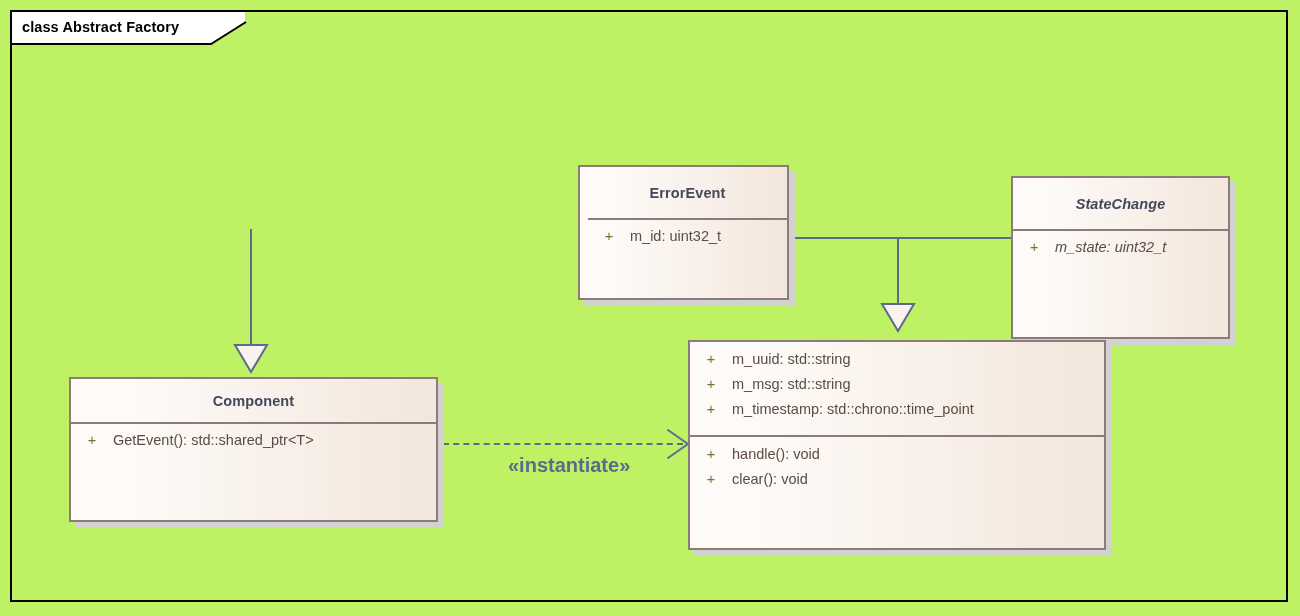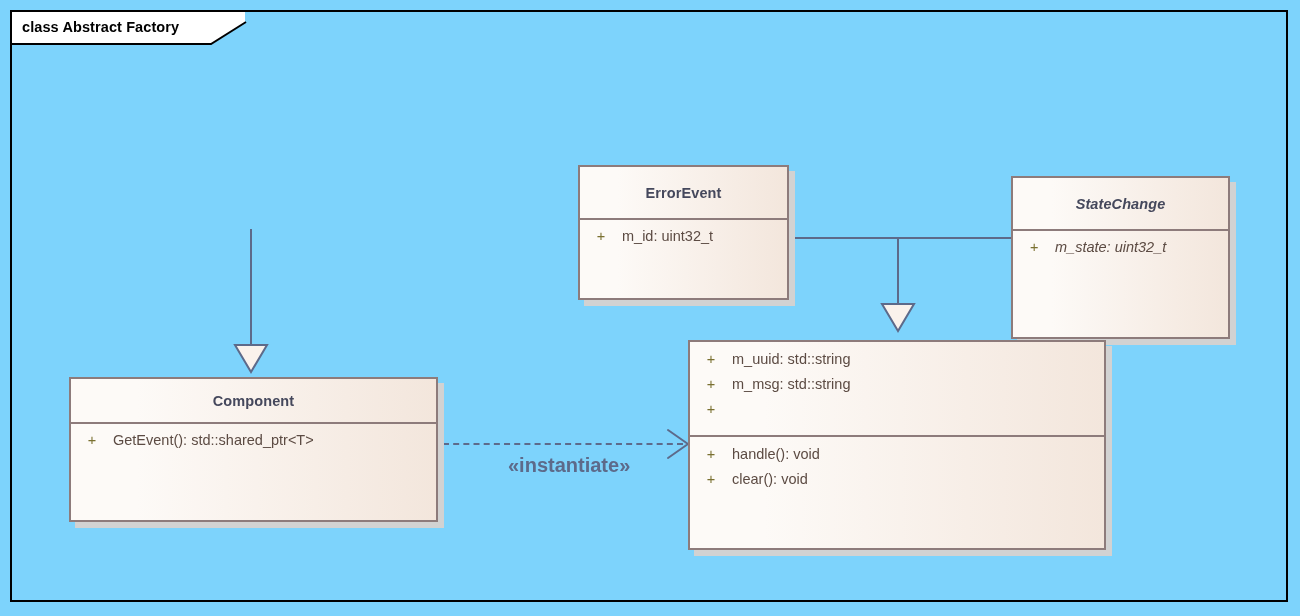--- a/index.html
+++ b/index.html
@@ -7,21 +7,21 @@
     padding: 0;
     background: #ffffff;
   }
   body {
     font-family: "Liberation Sans", sans-serif;
   }
   #canvas {
     position: relative;
     width: 1300px;
     height: 616px;
-    background: #7dd3fc;
+    background: #bef264;
     overflow: hidden;
   }
 
   
   .frame {
     position: absolute;
     left: 10px;
     top: 10px;
     width: 1278px;
     height: 592px;
@@ -175,21 +175,21 @@
       <span class="class-name">Component</span>
     </div>
     <div class="compartment">
       <div class="member">
         <span class="vis">+</span>
         <span class="member-text">GetEvent(): std::shared_ptr&lt;T&gt;</span>
       </div>
     </div>
   </div>
 
-  <div class="uml-class" style="left:578px; top:165px; width:211px; height:135px;">
+  <div class="uml-class" style="left:578px; top:165px; width:211px; height:135px;padding-left:8px;">
     <div class="uml-header with-sep" style="height:51px;">
       <span class="class-name">ErrorEvent</span>
     </div>
     <div class="compartment">
       <div class="member">
         <span class="vis">+</span>
         <span class="member-text">m_id: uint32_t</span>
       </div>
     </div>
   </div>
@@ -211,20 +211,21 @@
       <div class="member">
         <span class="vis">+</span>
         <span class="member-text">m_uuid: std::string</span>
       </div>
       <div class="member">
         <span class="vis">+</span>
         <span class="member-text">m_msg: std::string</span>
       </div>
       <div class="member">
         <span class="vis">+</span>
+        <span class="member-text">m_timestamp: std::chrono::time_point</span>
       </div>
     </div>
     <div class="compartment" style="padding-top:9px; padding-bottom:9px;">
       <div class="member">
         <span class="vis">+</span>
         <span class="member-text">handle(): void</span>
       </div>
       <div class="member">
         <span class="vis">+</span>
         <span class="member-text">clear(): void</span>

